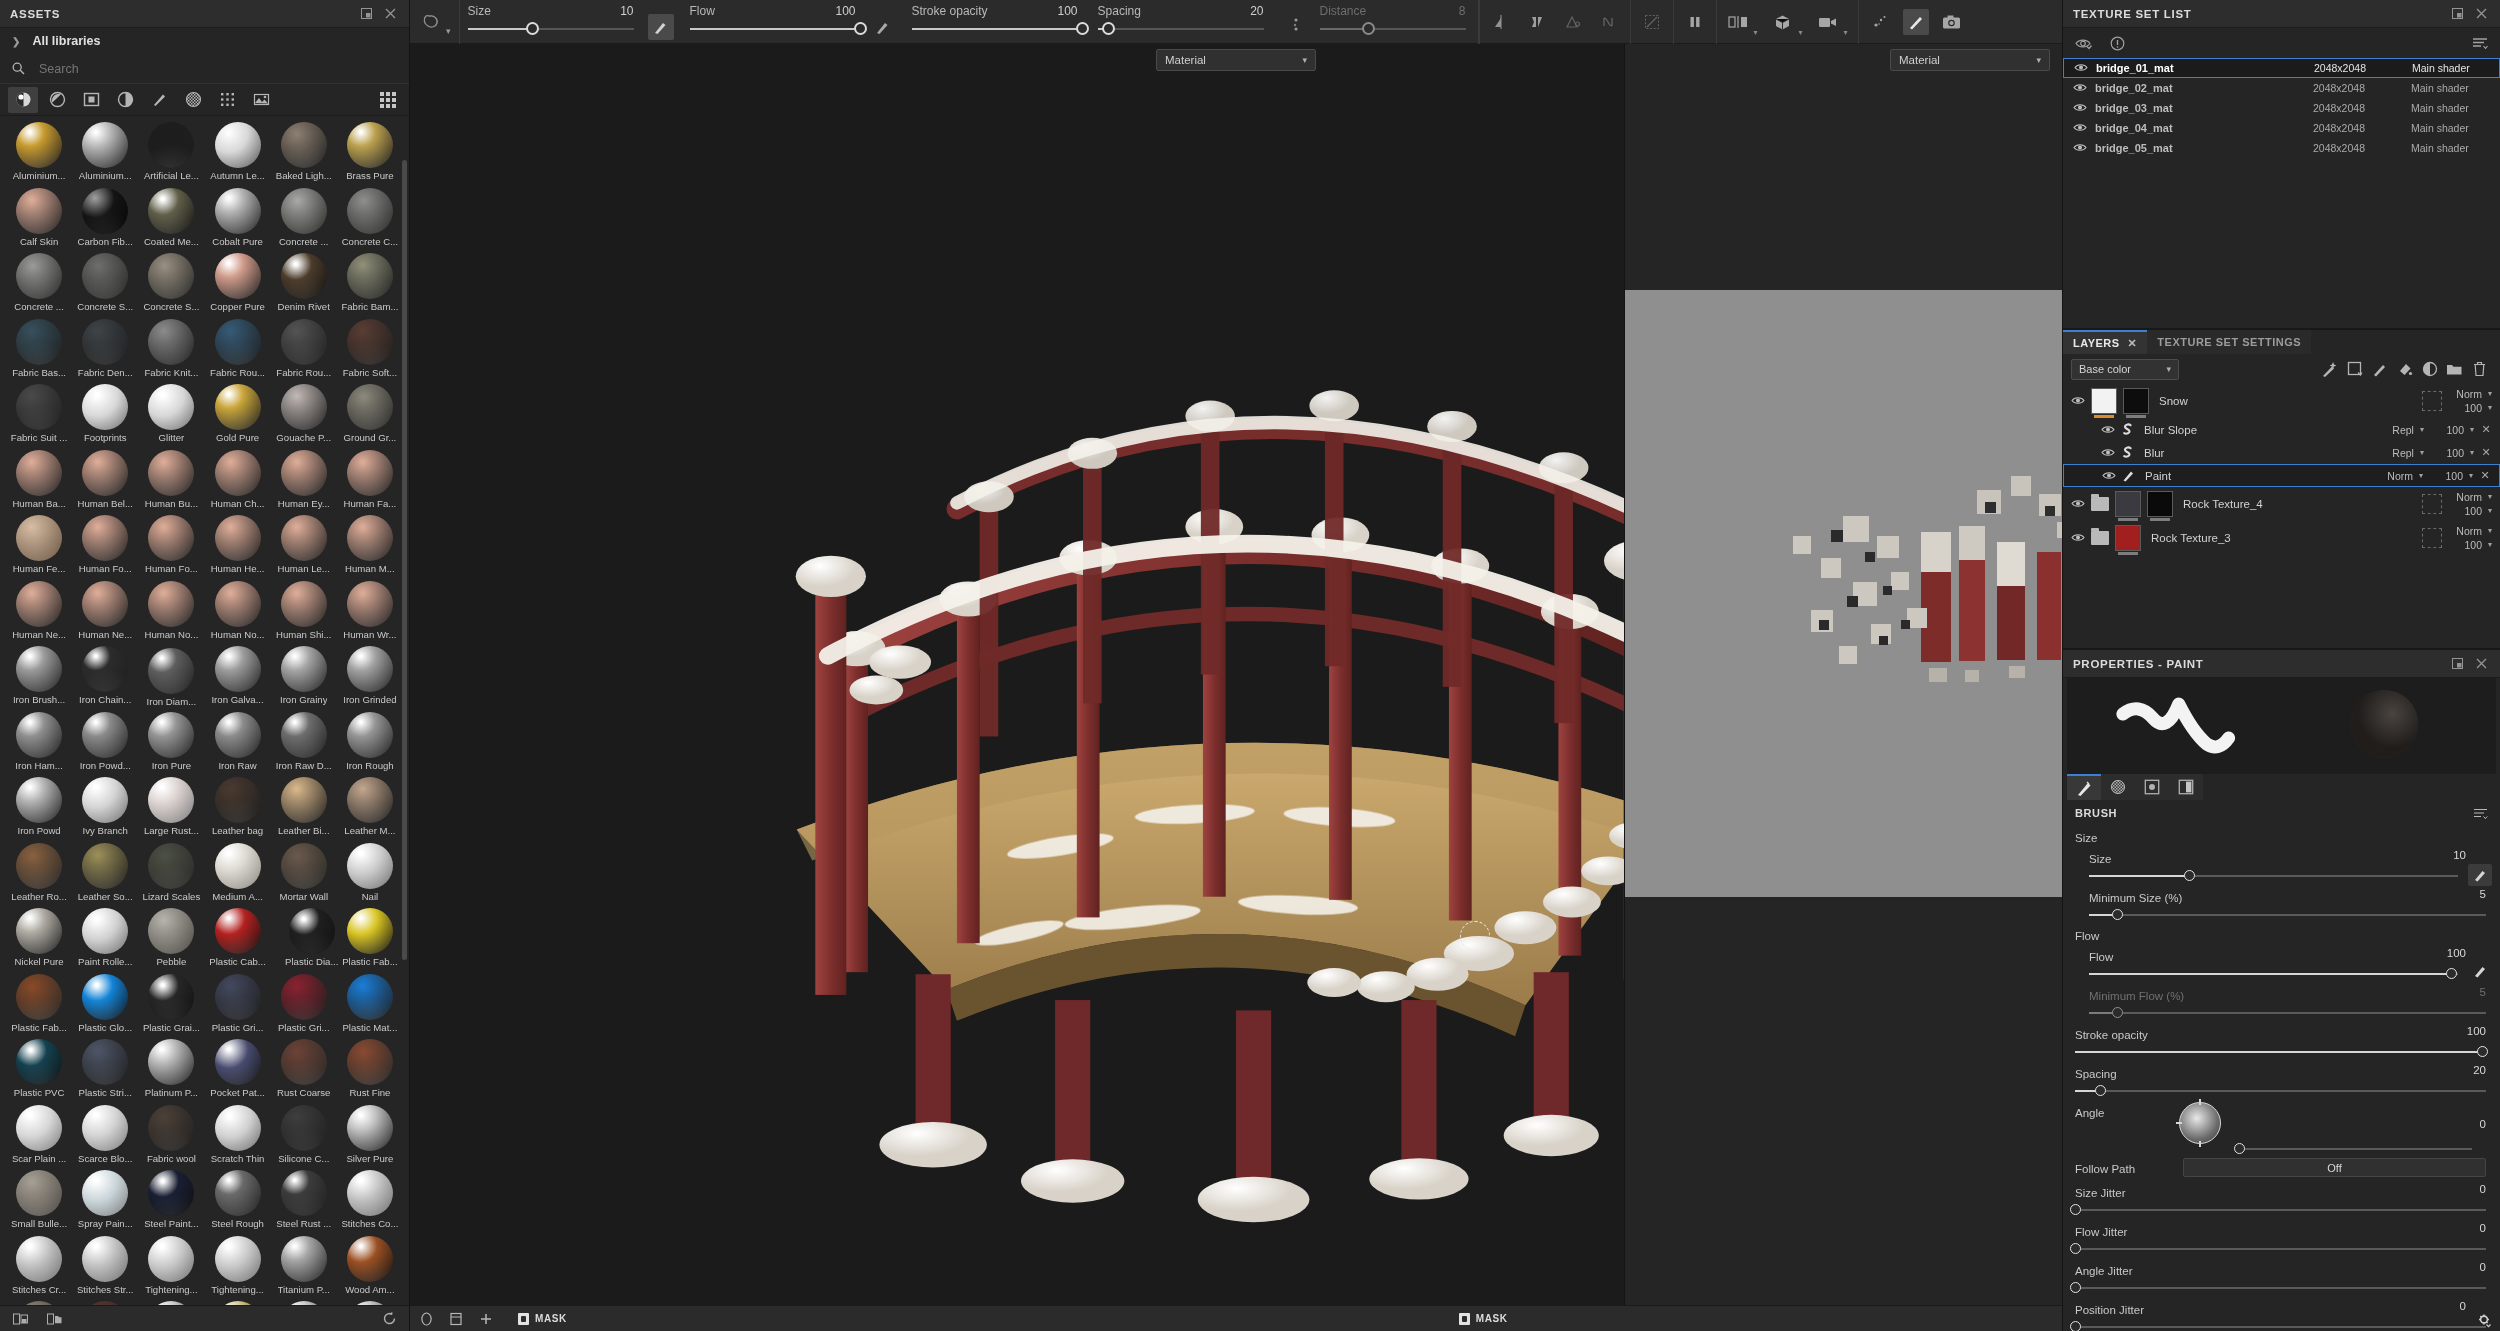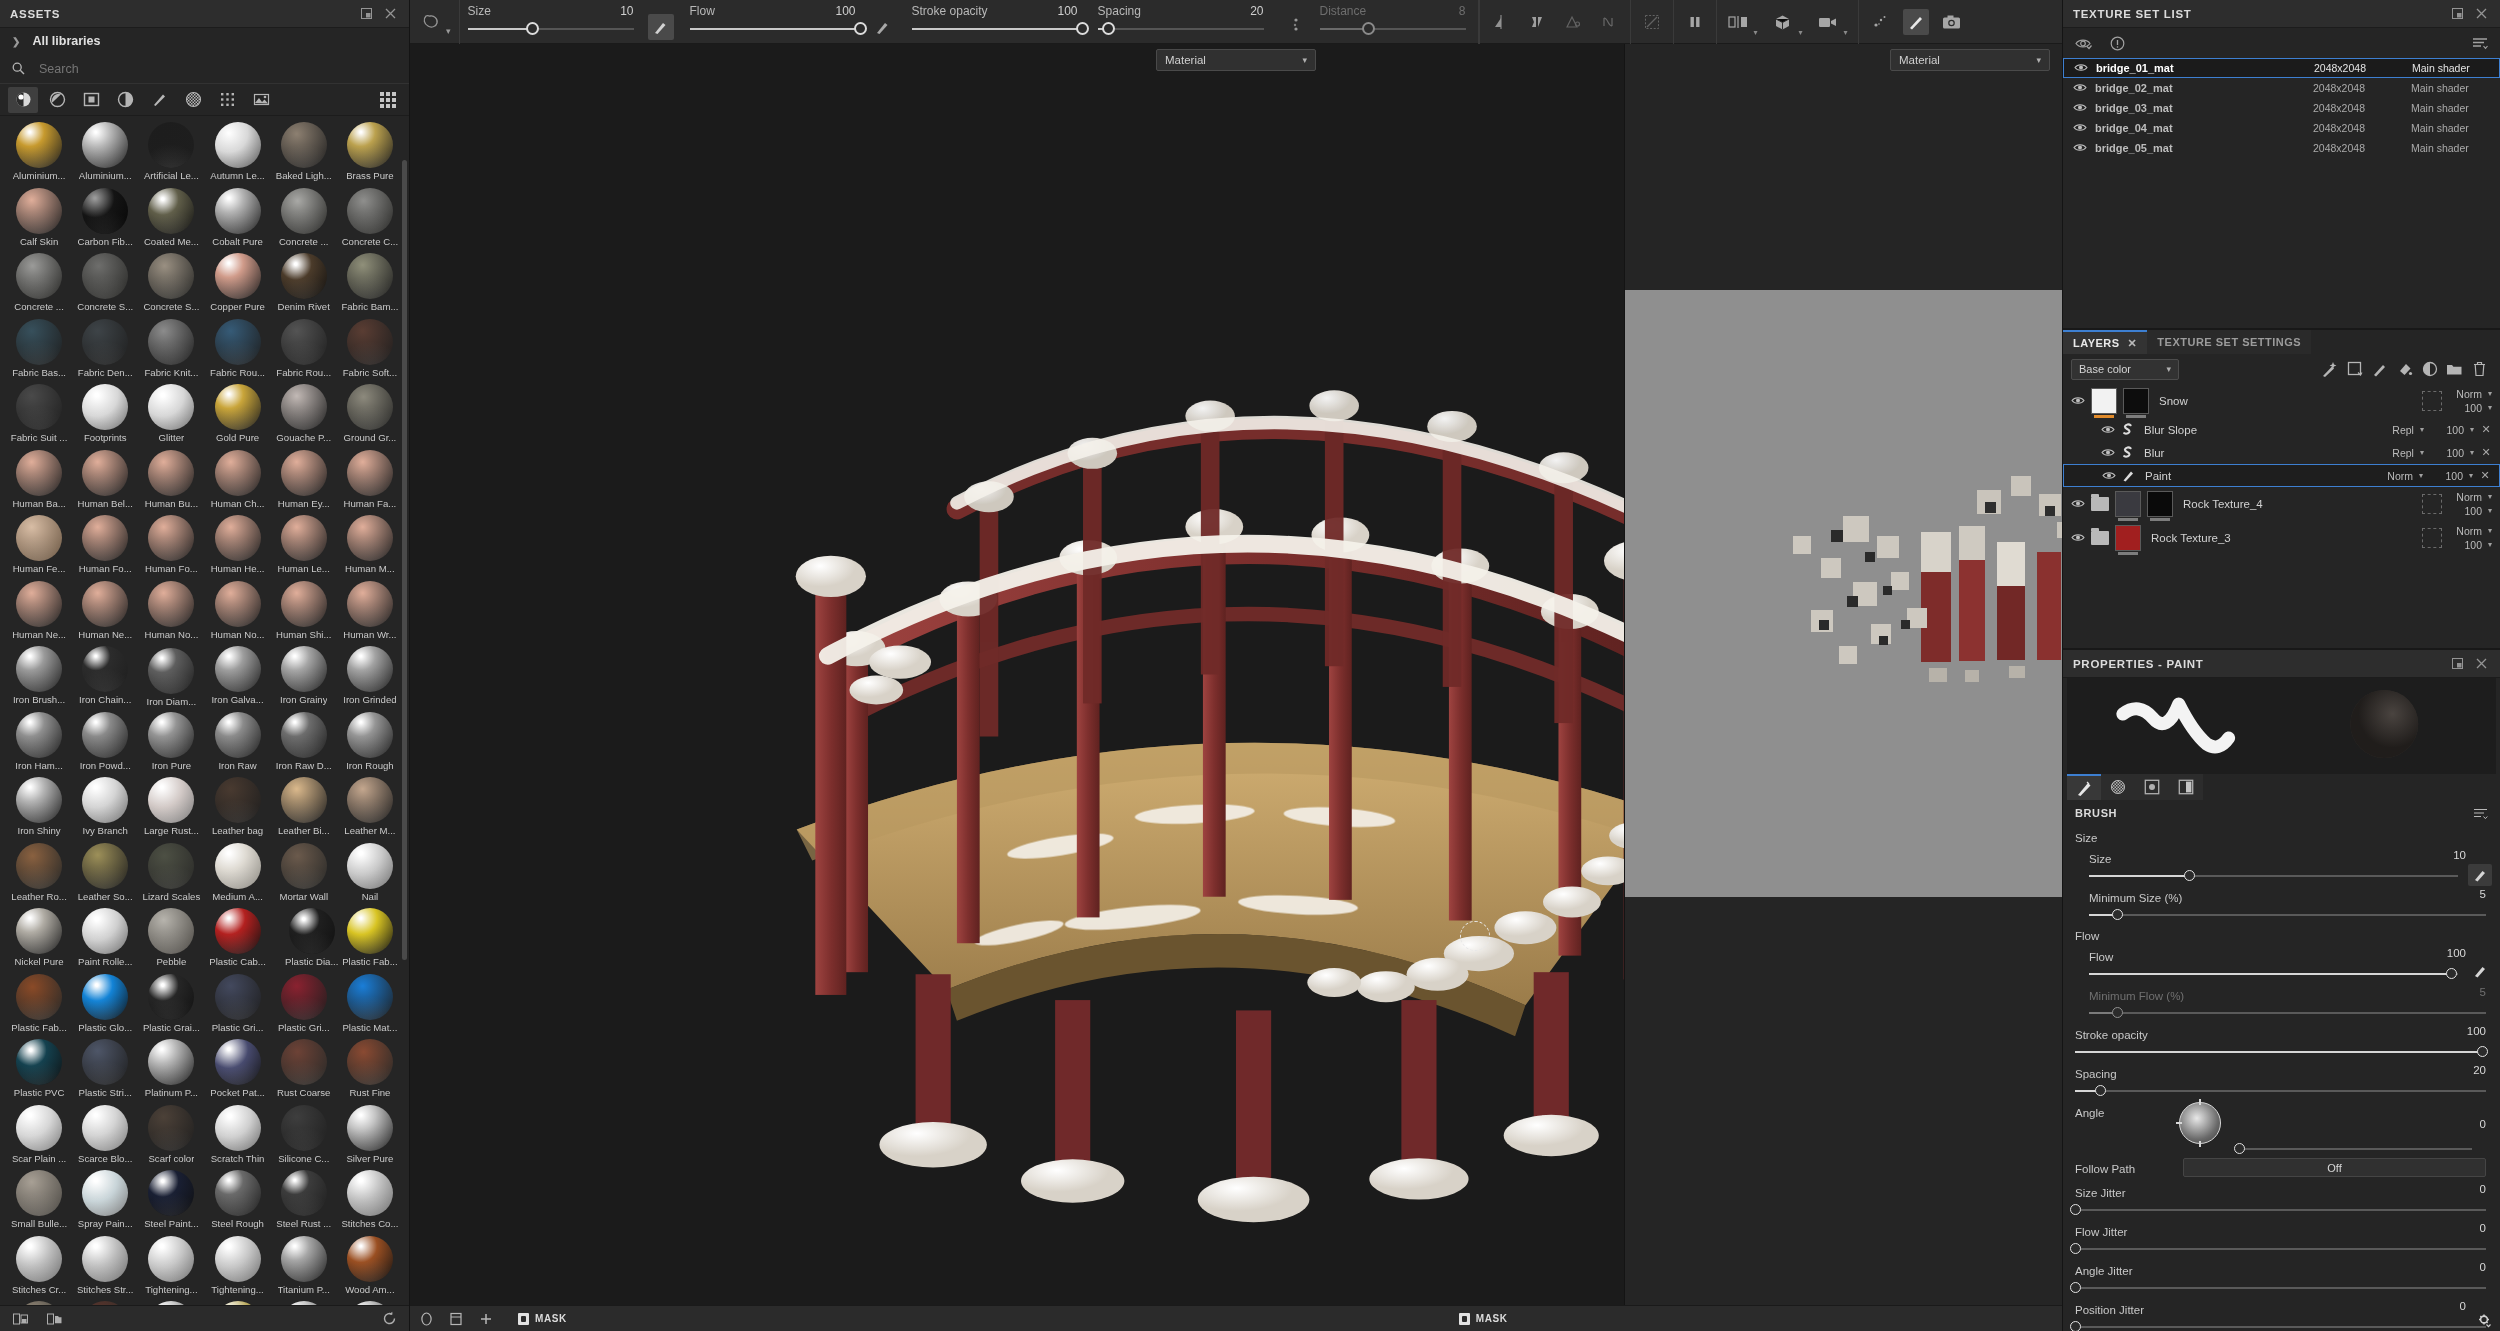--- a/index.html
+++ b/index.html
@@ -755,21 +755,21 @@
         <div class="asset" style="position: relative;">
           <div class="sphere" style="background:radial-gradient(circle at 30% 22%, #ffffff 2%, #b4b4b4 30%, #1d1d1d 96%)">
             <span class="badge">
               <svg viewBox="0 0 10 9">
                 <circle cx="7.4" cy="6" r="1.5" fill="#9a9a9a"></circle>
                 <path d="M1.5 8 L5.6 3.4" stroke="#9a9a9a" stroke-width="1"></path>
                 <circle cx="5.9" cy="3.1" r="1" fill="#9a9a9a"></circle>
               </svg>
             </span>
           </div>
-    <div class="a-name">Iron Shiny</div>
+    <div class="a-name">Iron Powd</div>
         </div>
         <div class="asset" style="position: relative;">
           <div class="sphere" style="background:radial-gradient(circle at 30% 22%, #ffffff 3%, #d4d4d4 42%, #6e6e6e 96%)">
             <span class="badge">
               <svg viewBox="0 0 10 9">
                 <circle cx="7.4" cy="5.4" r="2.1" fill="#e8882a"></circle>
                 <path d="M1 8 L6 2.6" stroke="#cfcfcf" stroke-width="1.1"></path>
                 <circle cx="2.2" cy="7.4" r="1" fill="#cfcfcf"></circle>
               </svg>
             </span>
@@ -1027,21 +1027,21 @@
                 <circle cx="7.4" cy="5.4" r="2.1" fill="#e8882a"></circle>
                 <path d="M1 8 L6 2.6" stroke="#cfcfcf" stroke-width="1.1"></path>
                 <circle cx="2.2" cy="7.4" r="1" fill="#cfcfcf"></circle>
               </svg>
             </span>
           </div>
     <div class="a-name">Scarce Blo...</div>
         </div>
         <div class="asset">
           <div class="sphere" style="background:radial-gradient(circle at 34% 26%, #4c4138, #1e1e1e 96%)"></div>
-    <div class="a-name">Scarf color</div>
+    <div class="a-name">Fabric wool</div>
         </div>
         <div class="asset" style="position: relative;">
           <div class="sphere" style="background:radial-gradient(circle at 32% 24%, #ffffff 4%, #cfcfcf 45%, #6a6a6a 96%)">
             <span class="badge">
               <svg viewBox="0 0 10 9">
                 <circle cx="7.4" cy="5.4" r="2.1" fill="#e8882a"></circle>
                 <path d="M1 8 L6 2.6" stroke="#cfcfcf" stroke-width="1.1"></path>
                 <circle cx="2.2" cy="7.4" r="1" fill="#cfcfcf"></circle>
               </svg>
             </span>

